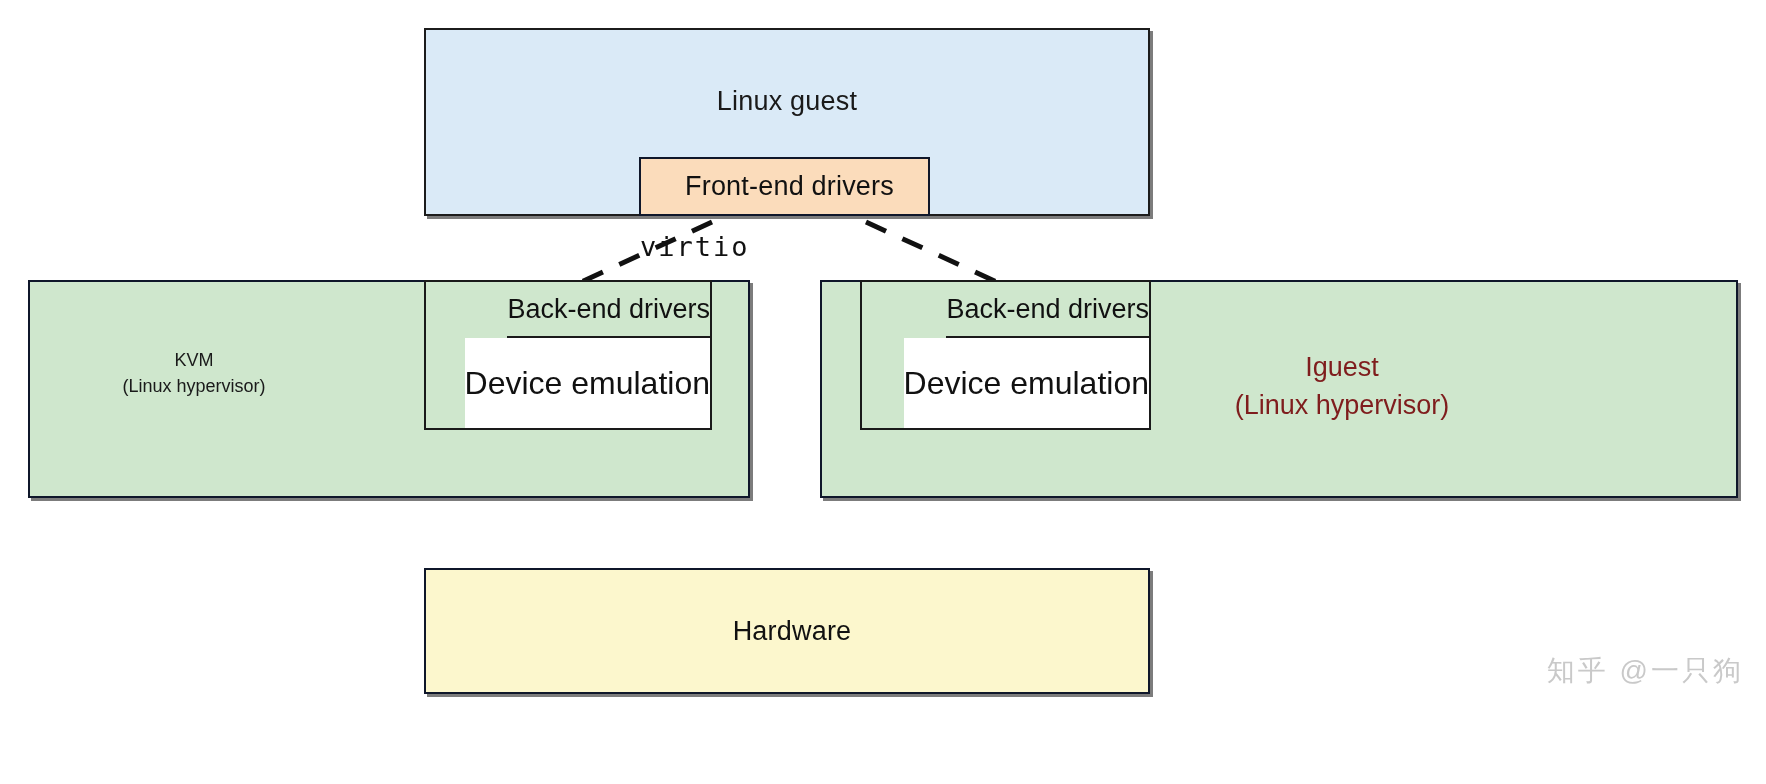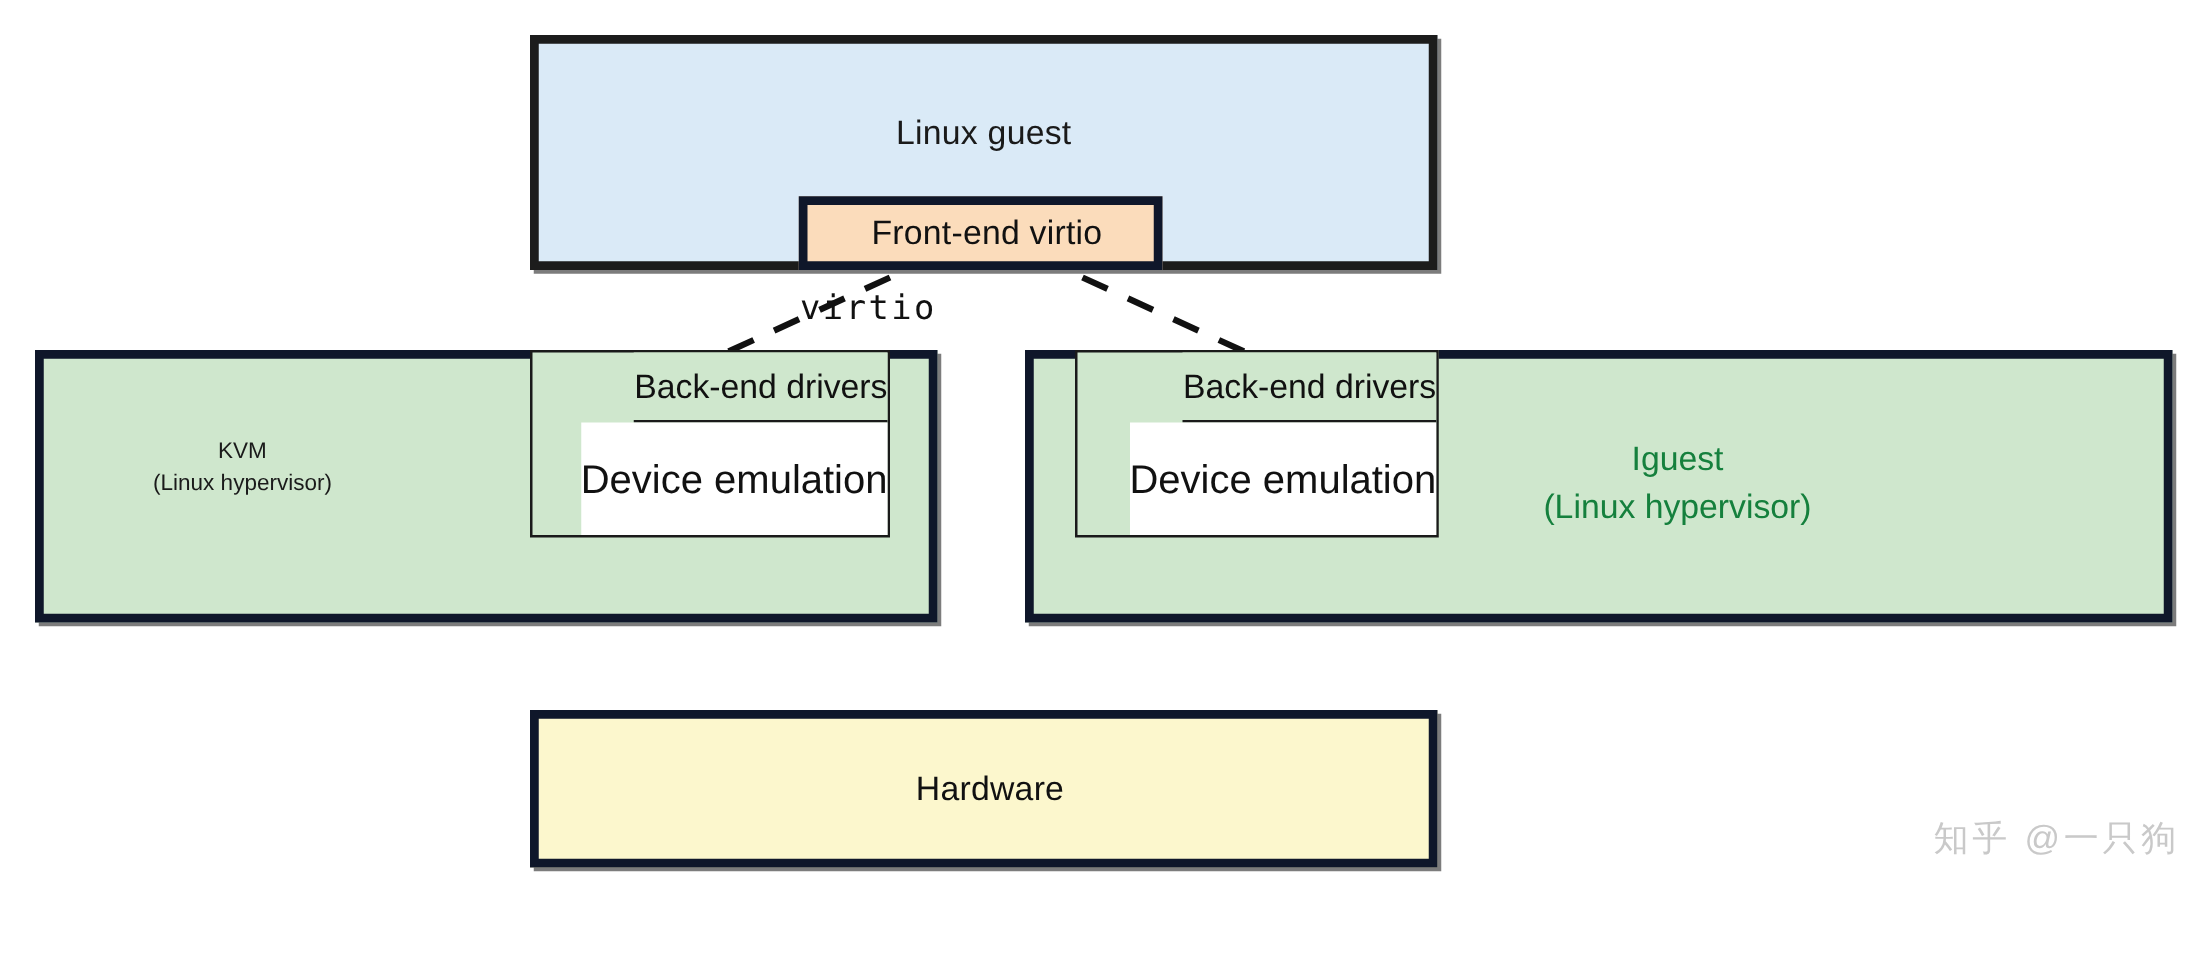--- a/index.html
+++ b/index.html
@@ -15,21 +15,21 @@
     width: 1766px;
     height: 784px;
     background: #ffffff;
     overflow: hidden;
   }
 
   
   .box {
     position: absolute;
     box-sizing: border-box;
-    border: 7px solid #0f172a;
+    border: 2px solid #0f172a;
     display: flex;
     align-items: center;
     justify-content: center;
     color: #111111;
     letter-spacing: 0.2px;
     padding-left: 10px;
   }
   .shadowed {
     box-shadow: 3px 3px 0 0 rgba(80,80,80,0.75);
   }
@@ -89,21 +89,21 @@
     background: #cfe7cd;
   }
   #lguest-label {
     position: absolute;
     left: 1152px;
     top: 348px;
     width: 380px;
     text-align: center;
     font-size: 27px;
     line-height: 1.42;
-    color: #15803d;
+    color: #7f1d1d;
   }
 
   
   .driver-stack {
     position: absolute;
     box-sizing: border-box;
     border: 2px solid #1a1a1a;
     display: flex;
     flex-direction: column;
     background: #cfe7cd;
@@ -194,21 +194,21 @@
   <svg id="virtio-svg" viewBox="0 0 1766 784" xmlns="http://www.w3.org/2000/svg">
     <path d="M 712 222 L 568 288" stroke="#111111" stroke-width="5" fill="none" stroke-dasharray="22 18" stroke-linecap="butt"></path>
     <path d="M 866 222 L 1010 288" stroke="#111111" stroke-width="5" fill="none" stroke-dasharray="22 18" stroke-linecap="butt"></path>
   </svg>
 
   <div class="box shadowed" id="guest-box">
     <span id="guest-label">Linux guest</span>
   </div>
 
   <div class="box" id="frontend-box">
-    <span>Front-end virtio</span>
+    <span>Front-end drivers</span>
   </div>
 
   <span id="virtio-label">virtio</span>
 
   <div class="box shadowed" id="kvm-box"></div>
   <div id="kvm-label">
     <div>KVM</div>
     <div>(Linux hypervisor)</div>
   </div>
   <div class="driver-stack" id="kvm-stack">

